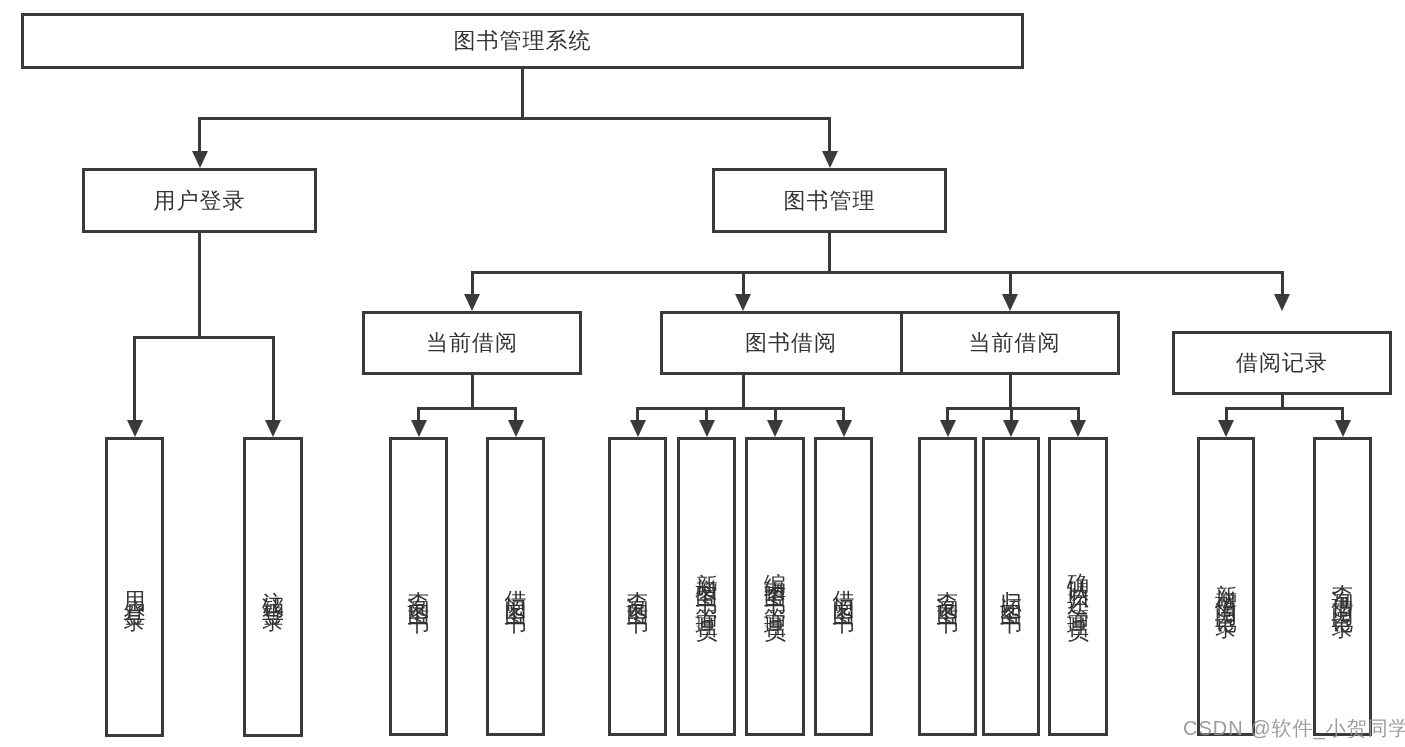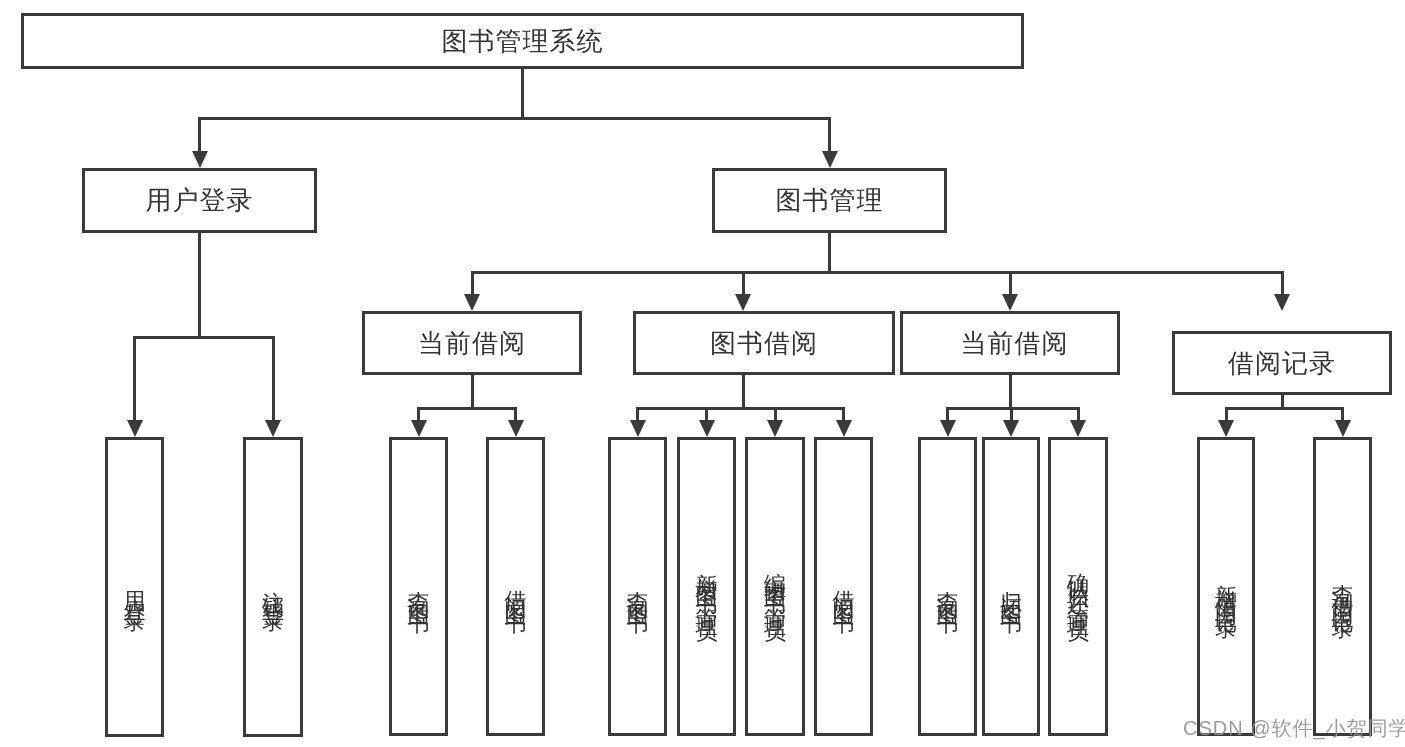--- a/index.html
+++ b/index.html
@@ -9,21 +9,21 @@
     font-family:"Liberation Sans", sans-serif; position:relative;
   }
   #canvas { position:absolute; left:0; top:0; width:1405px; height:747px; }
   .node {
     position:absolute; box-sizing:border-box;
     border:3px solid var(--line); background:var(--boxbg);
     display:flex; align-items:center; justify-content:center;
     color:var(--text);
   }
   .node .label { white-space:nowrap; }
-  .node.h .label { font-size:26px; letter-spacing:1px; }
+  .node.h .label { font-size:22px; letter-spacing:1px; }
   .node.v .label {
     writing-mode:vertical-rl; font-size:22px; letter-spacing:7px;
     line-height:1;
   }
   .line { position:absolute; background:var(--line); }
   .arrow {
     position:absolute; width:0; height:0;
     border-left:8px solid transparent; border-right:8px solid transparent;
     border-top:17px solid var(--line);
   }
@@ -93,21 +93,21 @@
     </div>
     <div class="node h" style="left: 82px; top: 168px; width: 235px; height: 65px;">
       <span class="label">用户登录</span>
     </div>
     <div class="node h" style="left: 712px; top: 168px; width: 235px; height: 65px;">
       <span class="label">图书管理</span>
     </div>
     <div class="node h" style="left: 362px; top: 311px; width: 220px; height: 64px;">
       <span class="label">当前借阅</span>
     </div>
-    <div class="node h" style="left: 633px; top: 311px; width: 262px; height: 64px;">
+    <div class="node h" style="left: 660px; top: 311px; width: 262px; height: 64px;">
       <span class="label">图书借阅</span>
     </div>
     <div class="node h" style="left: 900px; top: 311px; width: 220px; height: 64px; padding-left: 9px;">
       <span class="label">当前借阅</span>
     </div>
     <div class="node h" style="left: 1172px; top: 311px; width: 220px; height: 64px; margin-top: 20px;">
       <span class="label">借阅记录</span>
     </div>
     <div class="node v" style="left: 105px; top: 437px; width: 59px; height: 300px;">
       <span class="label">用户登录</span>

